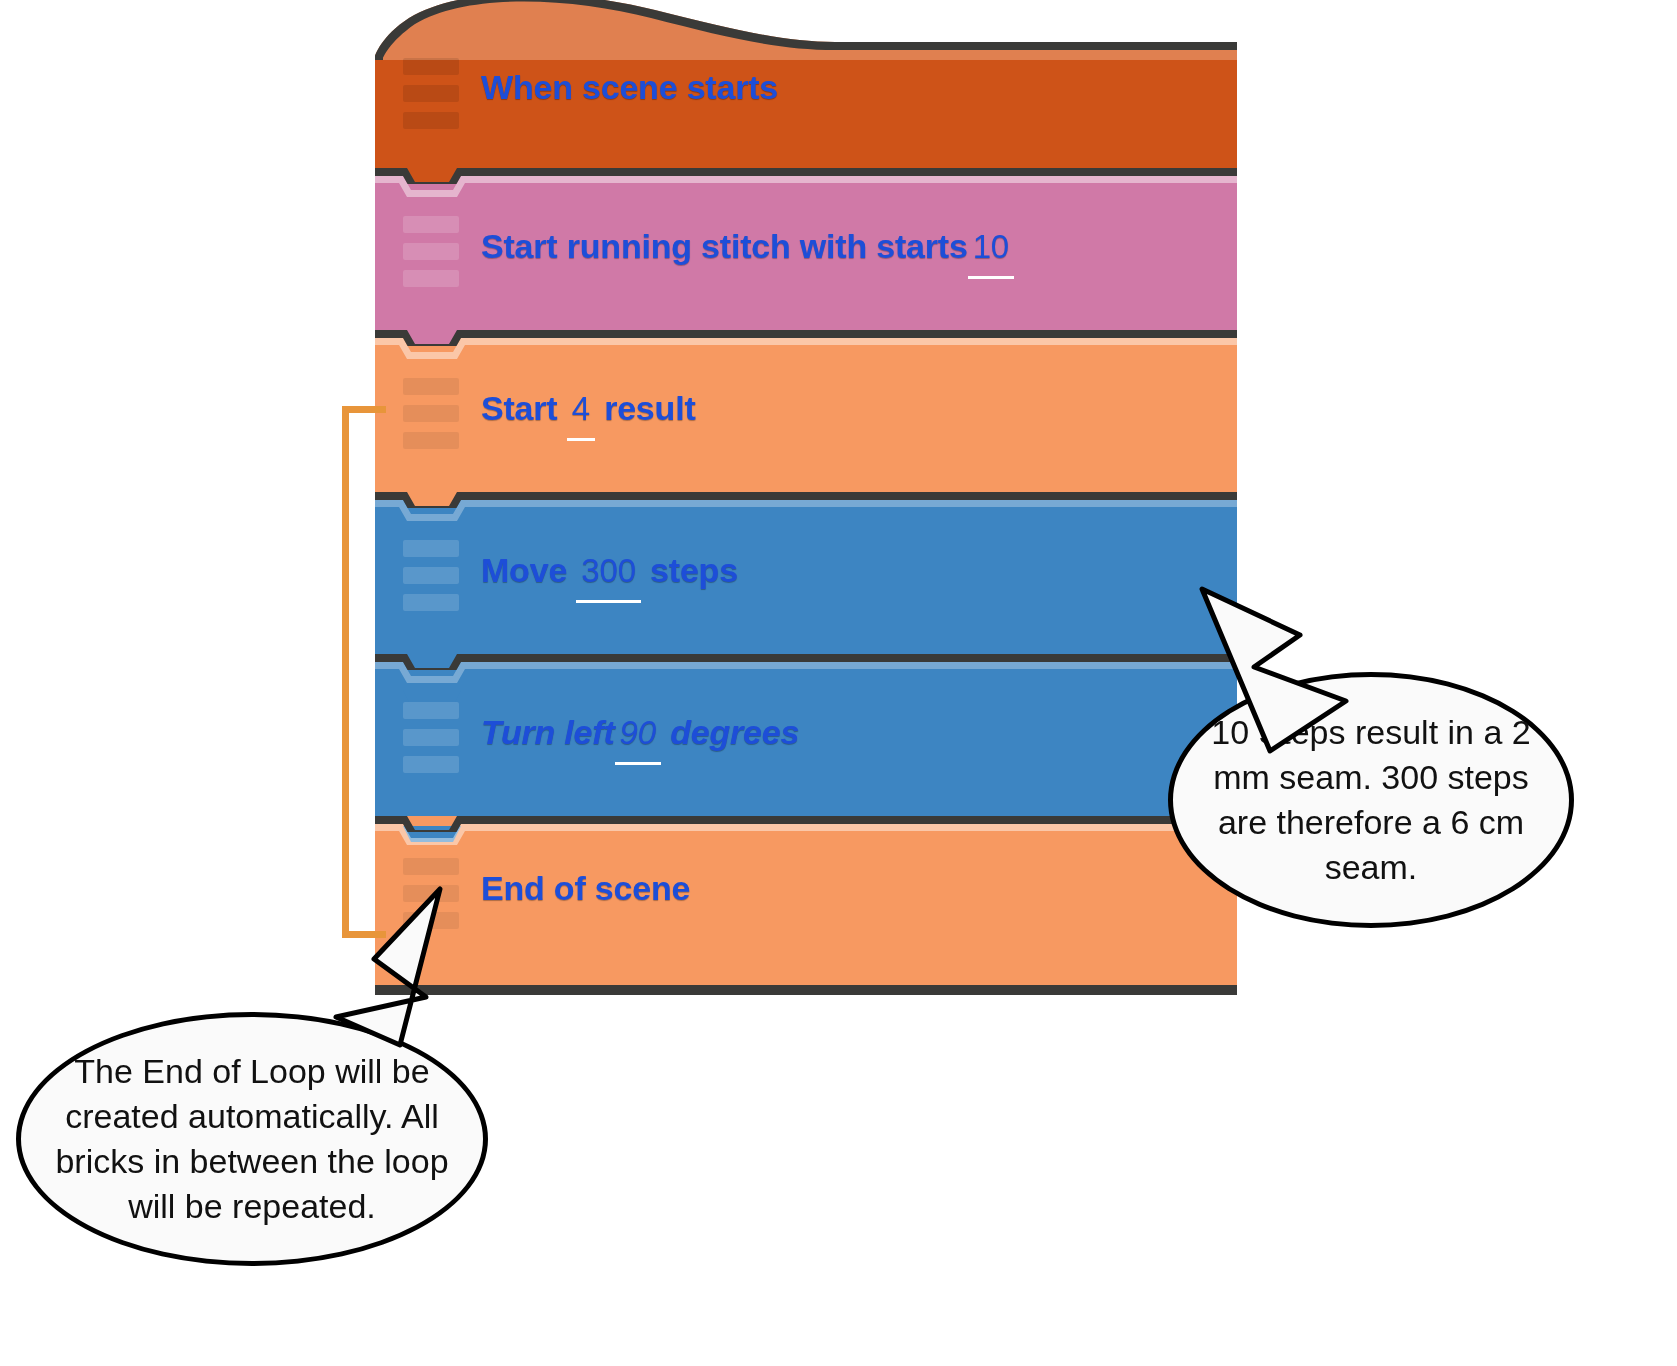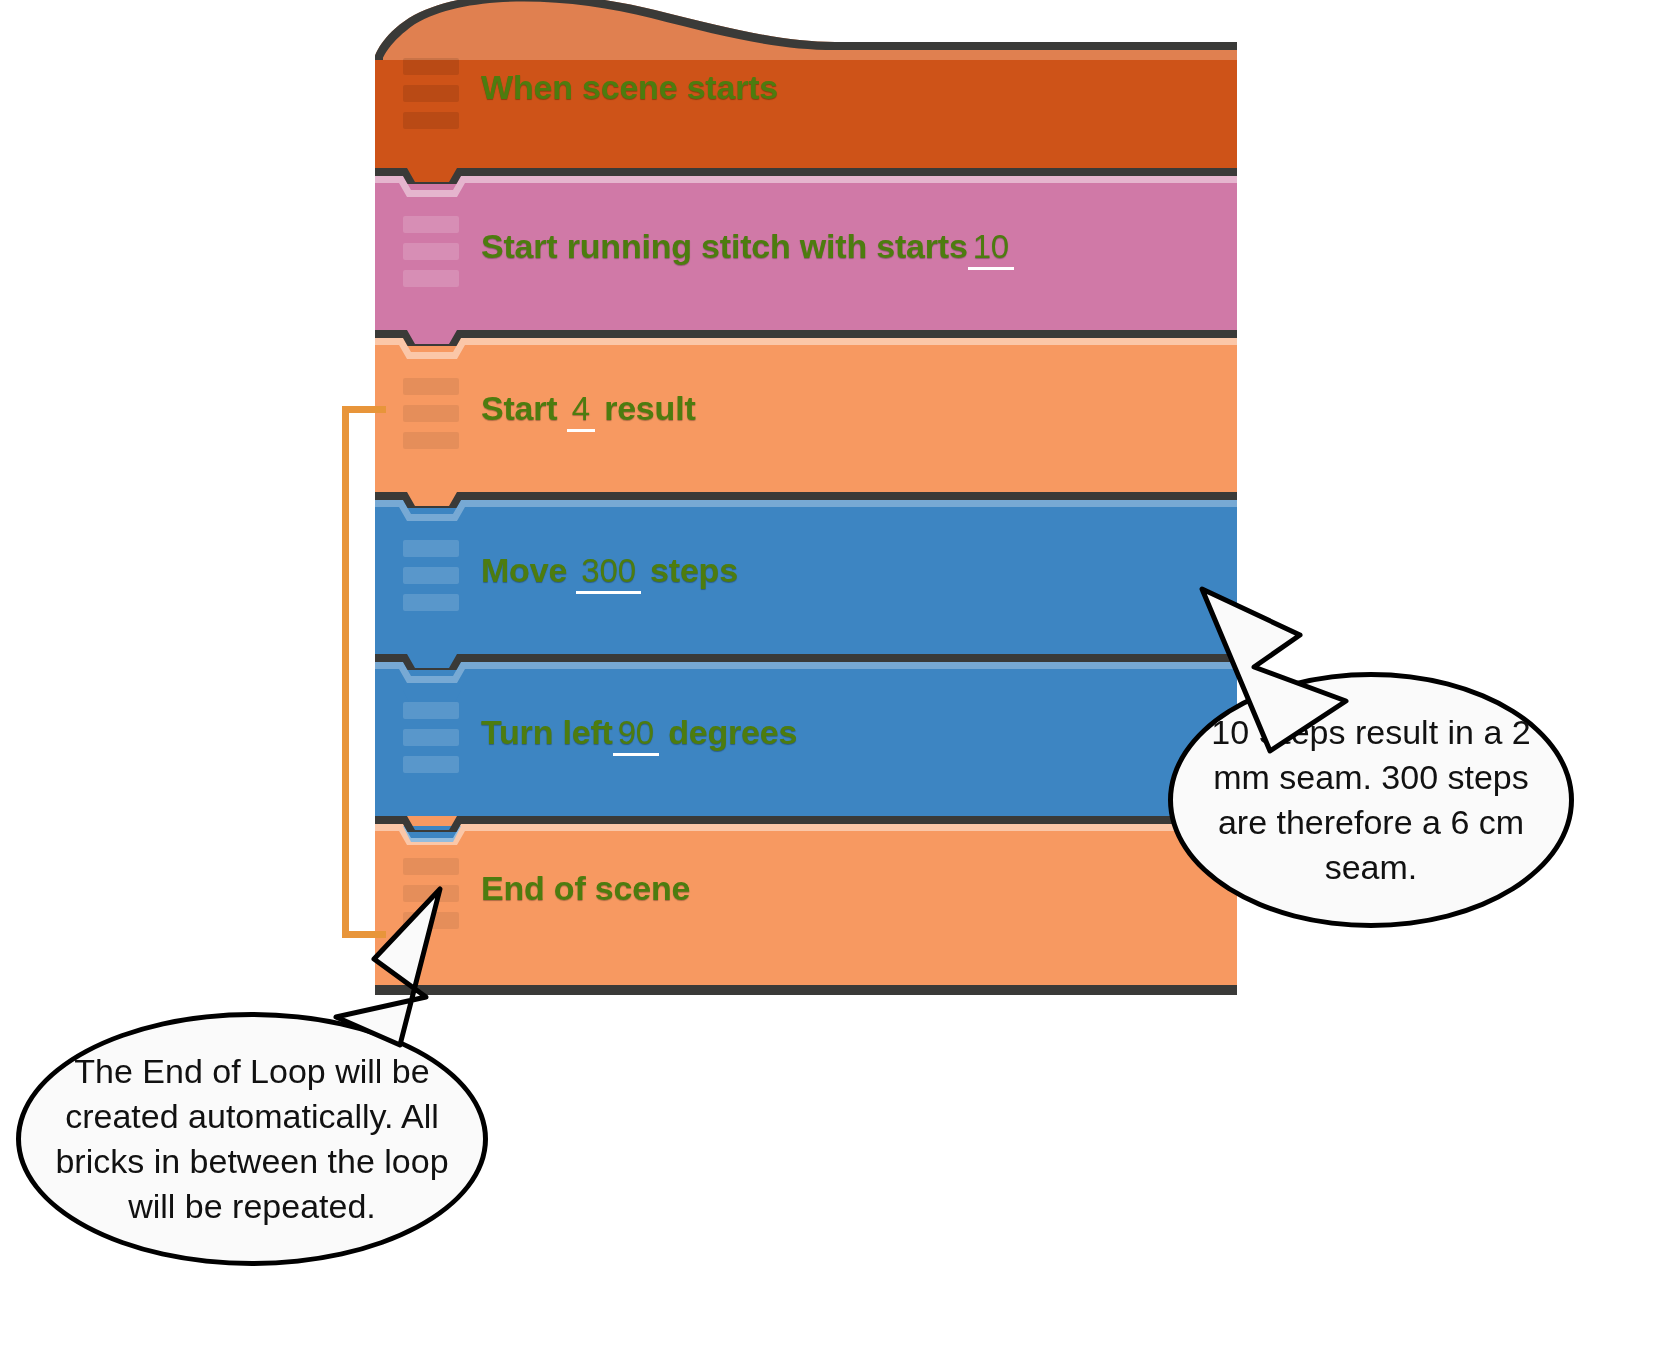--- a/index.html
+++ b/index.html
@@ -32,34 +32,34 @@
 
   .brick .body {
     position: absolute;
     left: 0; top: 0;
     width: 100%; height: 100%;
   }
 
   .brick .label {
     position: absolute;
     left: 106px;
-    color: #4d7c0f;
+    color: #1d4ed8;
     font-weight: bold;
     font-size: 34px;
     letter-spacing: -0.2px;
     white-space: nowrap;
     text-shadow: 0 1px 1px rgba(0,0,0,0.30);
     z-index: 6;
     text-align: center;
   }
 
   .brick .value {
     display: inline-block;
     border-bottom: 3px solid #ffffff;
-    padding: 0 5px 1px 5px;
+    padding: 0 5px 10px 5px;
     font-weight: 400;
     font-size: 33px;
   }
 
   
   .grip {
     position: absolute;
     left: 28px;
     width: 56px;
     z-index: 5;
@@ -109,21 +109,21 @@
   #brick-repeat .grip i { background: rgba(0,0,0,0.07); }
 
   
   #brick-move { top: 492px; height: 200px; }
   #brick-move .body { background: #3D85C2; }
   #brick-move .label { top: 59px; }
   #brick-move .grip  { top: 48px; }
   #brick-move .grip i { background: rgba(255,255,255,0.15); }
 
   
-  #brick-turn { top: 654px; height: 174px; }
+  #brick-turn { top: 654px; height: 174px; font-style: italic; }
   #brick-turn .body { background: #3D85C2; }
   #brick-turn .label { top: 59px; }
   #brick-turn .grip  { top: 48px; }
   #brick-turn .grip i { background: rgba(255,255,255,0.15); }
 
   
   #brick-end { top: 816px; height: 172px; }
   #brick-end .body { background: #F79961; }
   #brick-end .label { top: 53px; }
   #brick-end .grip  { top: 42px; }

